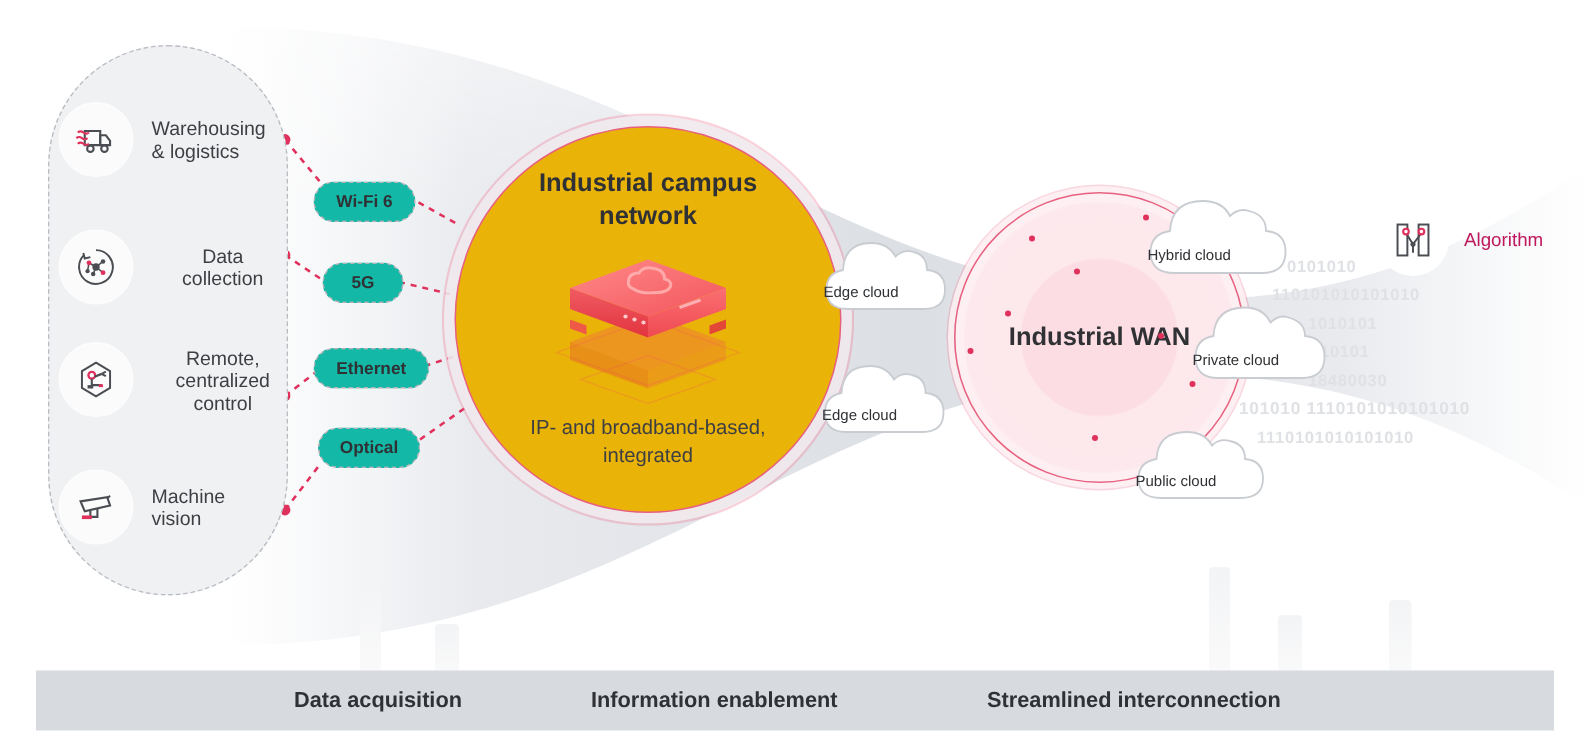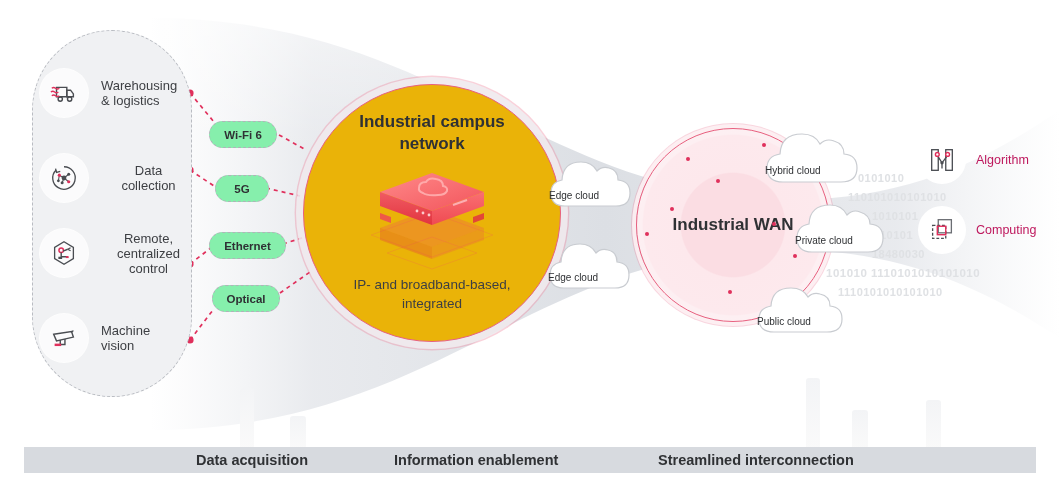--- a/index.html
+++ b/index.html
@@ -13,21 +13,21 @@
 
   .binary{position:absolute;color:#dfe1e4;font-family:"Liberation Sans", sans-serif;font-weight:700;white-space:nowrap;letter-spacing:.5px;}
 
   
   .capsule{position:absolute;left:32px;top:30px;width:158px;height:365px;border:1.4px dashed #b9bcc2;border-radius:80px;background:#f0f1f3;}
   .src-item{position:absolute;display:flex;align-items:center;gap:13px;}
   .src-ic{width:48px;height:48px;border-radius:50%;background:#fbfbfc;display:flex;align-items:center;justify-content:center;flex:0 0 auto;box-shadow:0 0 0 1px #fdfdfd;}
   .src-tx{font-size:13px;color:#3d3f43;line-height:15px;text-align:left;width:95px;}
 
   
-  .pill{position:absolute;border:1.3px dashed #b0b3b9;border-radius:14px;background:#86efac;height:25px;display:flex;align-items:center;justify-content:center;font-size:11.5px;font-weight:700;color:#2f3134;}
+  .pill{position:absolute;border:1.3px dashed #b0b3b9;border-radius:14px;background:#14b8a6;height:25px;display:flex;align-items:center;justify-content:center;font-size:11.5px;font-weight:700;color:#2f3134;}
 
   
   .conn{position:absolute;left:0;top:0;width:1060px;height:498px;}
 
   
   .campus{position:absolute;left:303px;top:84px;width:256px;height:256px;border-radius:50%;background:#eab308;border:1.6px solid #e8607f;box-shadow:0 0 0 7px rgba(240,240,242,.85), 0 0 0 8.4px rgba(236,120,148,.34);}
   .campus-t{position:absolute;left:0;right:0;top:26px;text-align:center;font-size:17px;font-weight:700;color:#2f3134;line-height:22px;}
   .campus-s{position:absolute;left:0;right:0;bottom:28px;text-align:center;font-size:13.5px;color:#3d3f43;line-height:19px;}
 
   
@@ -38,21 +38,21 @@
   
   .cloud{position:absolute;}
   .cloud .lbl{position:absolute;left:0;right:0;top:50%;transform:translateY(-50%);text-align:left;font-size:10px;font-weight:400;color:#2f3134;white-space:nowrap;z-index:2;}
 
   
   .cap{position:absolute;display:flex;align-items:center;gap:10px;}
   .cap-ic{width:48px;height:48px;border-radius:50%;background:#ffffff;display:flex;align-items:center;justify-content:center;flex:0 0 auto;}
   .cap-tx{font-size:12.5px;color:#be185d;white-space:nowrap;}
 
   
-  .botbar{position:absolute;left:24px;top:447px;width:1012px;height:26px;background:#d7dadf;}
+  .botbar{position:absolute;left:24px;top:447px;width:1012px;height:40px;background:#d7dadf;}
   .botbar .seg{position:absolute;top:50%;transform:translateY(-50%);font-size:14.5px;font-weight:700;color:#2f3134;white-space:nowrap;}
 </style>
 </head>
 <body>
 
 <div id="stage">
 
   <div class="bg-layer">
     <svg class="bowtie" viewBox="0 0 1060 448">
       <defs>
@@ -296,30 +296,20 @@
         <path d="M11 11 L16 19 L22 11" fill="none" stroke="#4a4d52" stroke-width="1.4"></path>
         <path d="M16 19 L16 25" fill="none" stroke="#4a4d52" stroke-width="1.4"></path>
         <circle cx="11" cy="10" r="2" fill="#ffffff" stroke="#e0305c" stroke-width="1.5"></circle>
         <circle cx="22" cy="10" r="2" fill="#ffffff" stroke="#e0305c" stroke-width="1.5"></circle>
         <circle cx="16" cy="19" r="1.8" fill="#4a4d52"></circle>
       </svg>
     </span>
     <span class="cap-tx">Algorithm</span>
   </div>
 
-  <div class="cap" style="left:918px;top:206px;">
-    <span class="cap-ic">
-      <svg width="30" height="30" viewBox="0 0 32 32">
-        <rect x="12" y="5" width="14" height="14" fill="none" stroke="#6b6e73" stroke-width="1.4"></rect>
-        <rect x="6" y="11" width="14" height="14" fill="none" stroke="#4a4d52" stroke-width="1.4" stroke-dasharray="3 2"></rect>
-        <rect x="11" y="12" width="9" height="9" fill="none" stroke="#e0305c" stroke-width="1.5"></rect>
-      </svg>
-    </span>
-    <span class="cap-tx">Computing</span>
-  </div>
 
 
   <div class="botbar">
     <span class="seg" style="left:172px;">Data acquisition</span>
     <span class="seg" style="left:370px;">Information enablement</span>
     <span class="seg" style="left:634px;">Streamlined interconnection</span>
   </div>
 
 </div>
 

